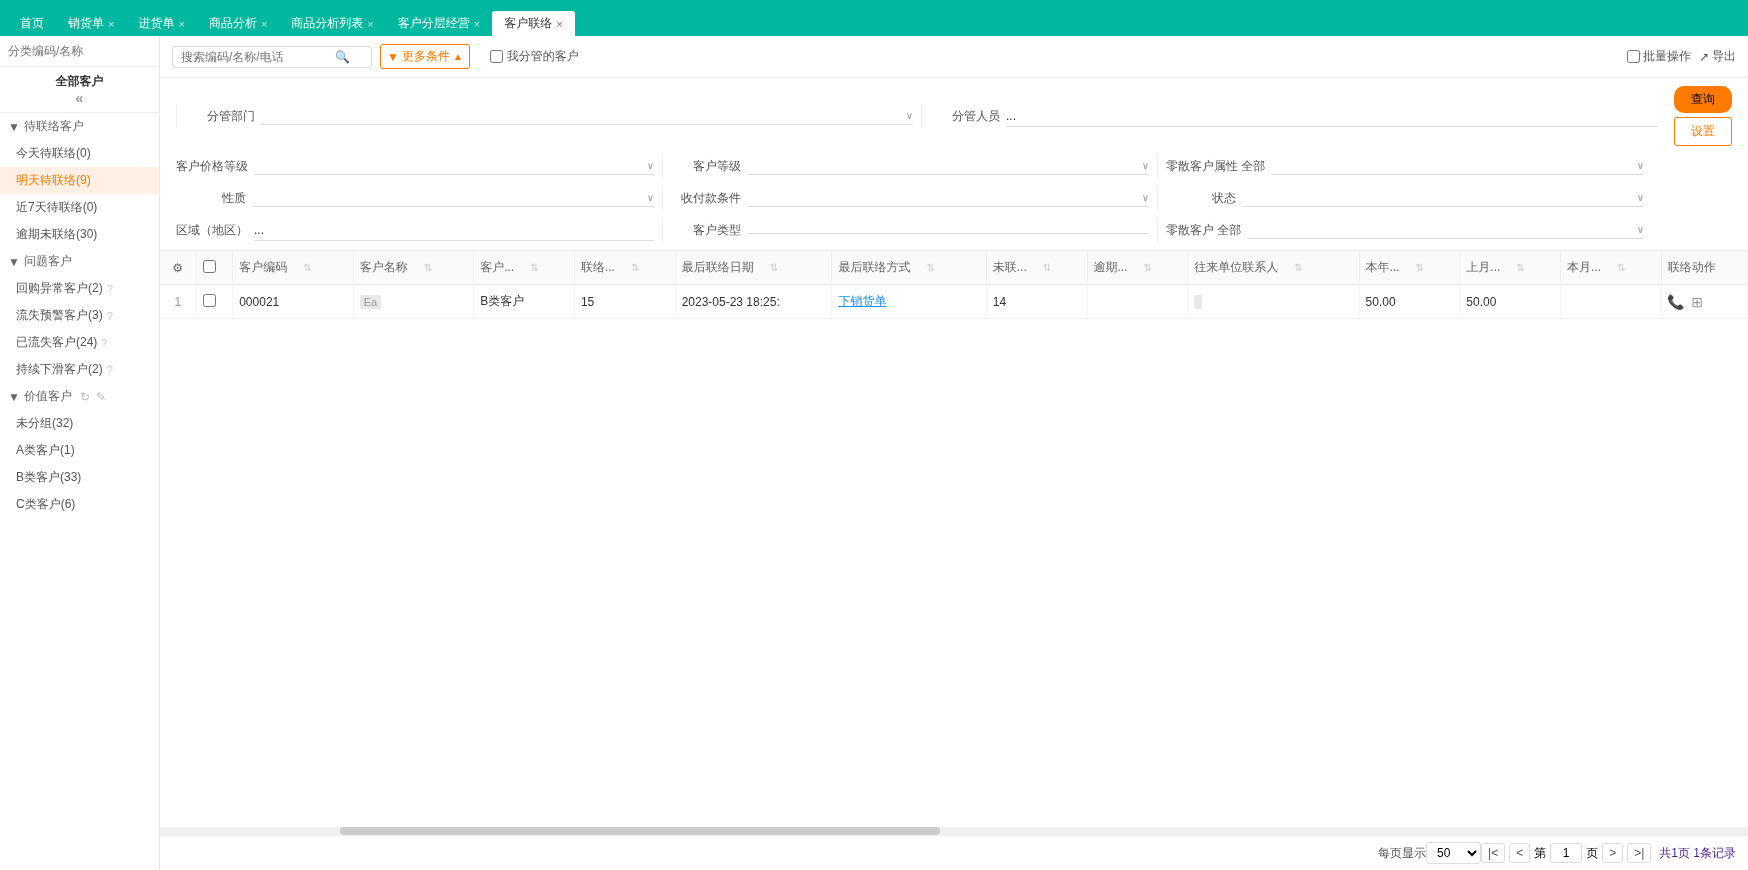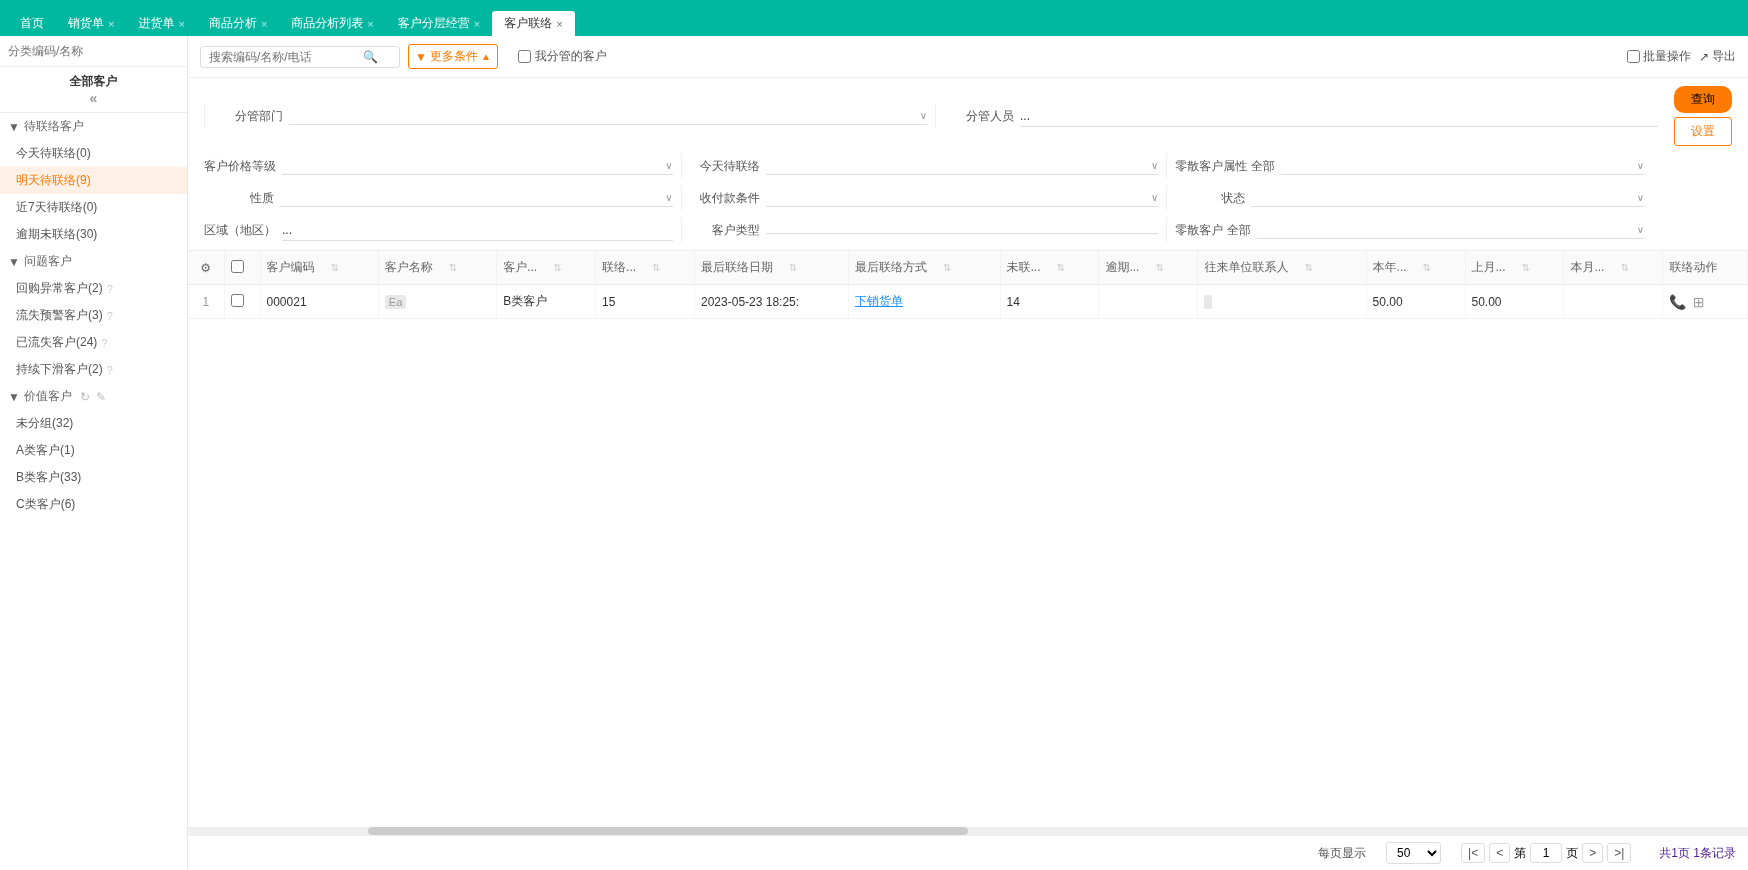--- a/index.html
+++ b/index.html
@@ -31,21 +31,21 @@
     .nav-close { font-size: 11px; opacity: 0.7; }
 
     
     .main-layout {
       display: flex;
       height: calc(100vh - 36px);
     }
 
     
     .sidebar {
-      width: 188px;
+      width: 160px;
       background: #fff;
       border-right: 1px solid #e8e8e8;
       overflow-y: auto;
       flex-shrink: 0;
     }
     .sidebar-search {
       display: flex;
       align-items: center;
       padding: 8px;
       border-bottom: 1px solid #eee;
@@ -274,21 +274,21 @@
     .gear-th { text-align: center !important; }
 
     
     .table-footer {
       background: #fff;
       border-top: 1px solid #eee;
       padding: 6px 12px;
       display: flex;
       align-items: center;
       justify-content: flex-end;
-      gap: 20px;
+      gap: 0;
     }
     .per-page-label { color: #555; }
     .per-page-select {
       border: 1px solid #ddd;
       border-radius: 3px;
       padding: 2px 6px;
       font-size: 12px;
       background: #fff;
     }
     .pager {
@@ -486,21 +486,21 @@
       <div class="filter-row">
         <div class="filter-item">
           <span class="filter-label">客户价格等级</span>
           <div class="filter-select" style="min-width:200px;">
             <span></span>
               <span class="filter-select-arrow">∨</span>
           </div>
         </div>
         <div class="filter-divider"></div>
         <div class="filter-item">
-          <span class="filter-label">今天待联络</span>
+          <span class="filter-label">客户等级</span>
           <div class="filter-select" style="min-width:200px;">
             <span></span>
               <span class="filter-select-arrow">∨</span>
           </div>
         </div>
         <div class="filter-divider"></div>
         <div class="filter-item">
           <span class="filter-label">零散客户属性 全部</span>
           <div class="filter-select" style="min-width:150px;">
             <span></span>

